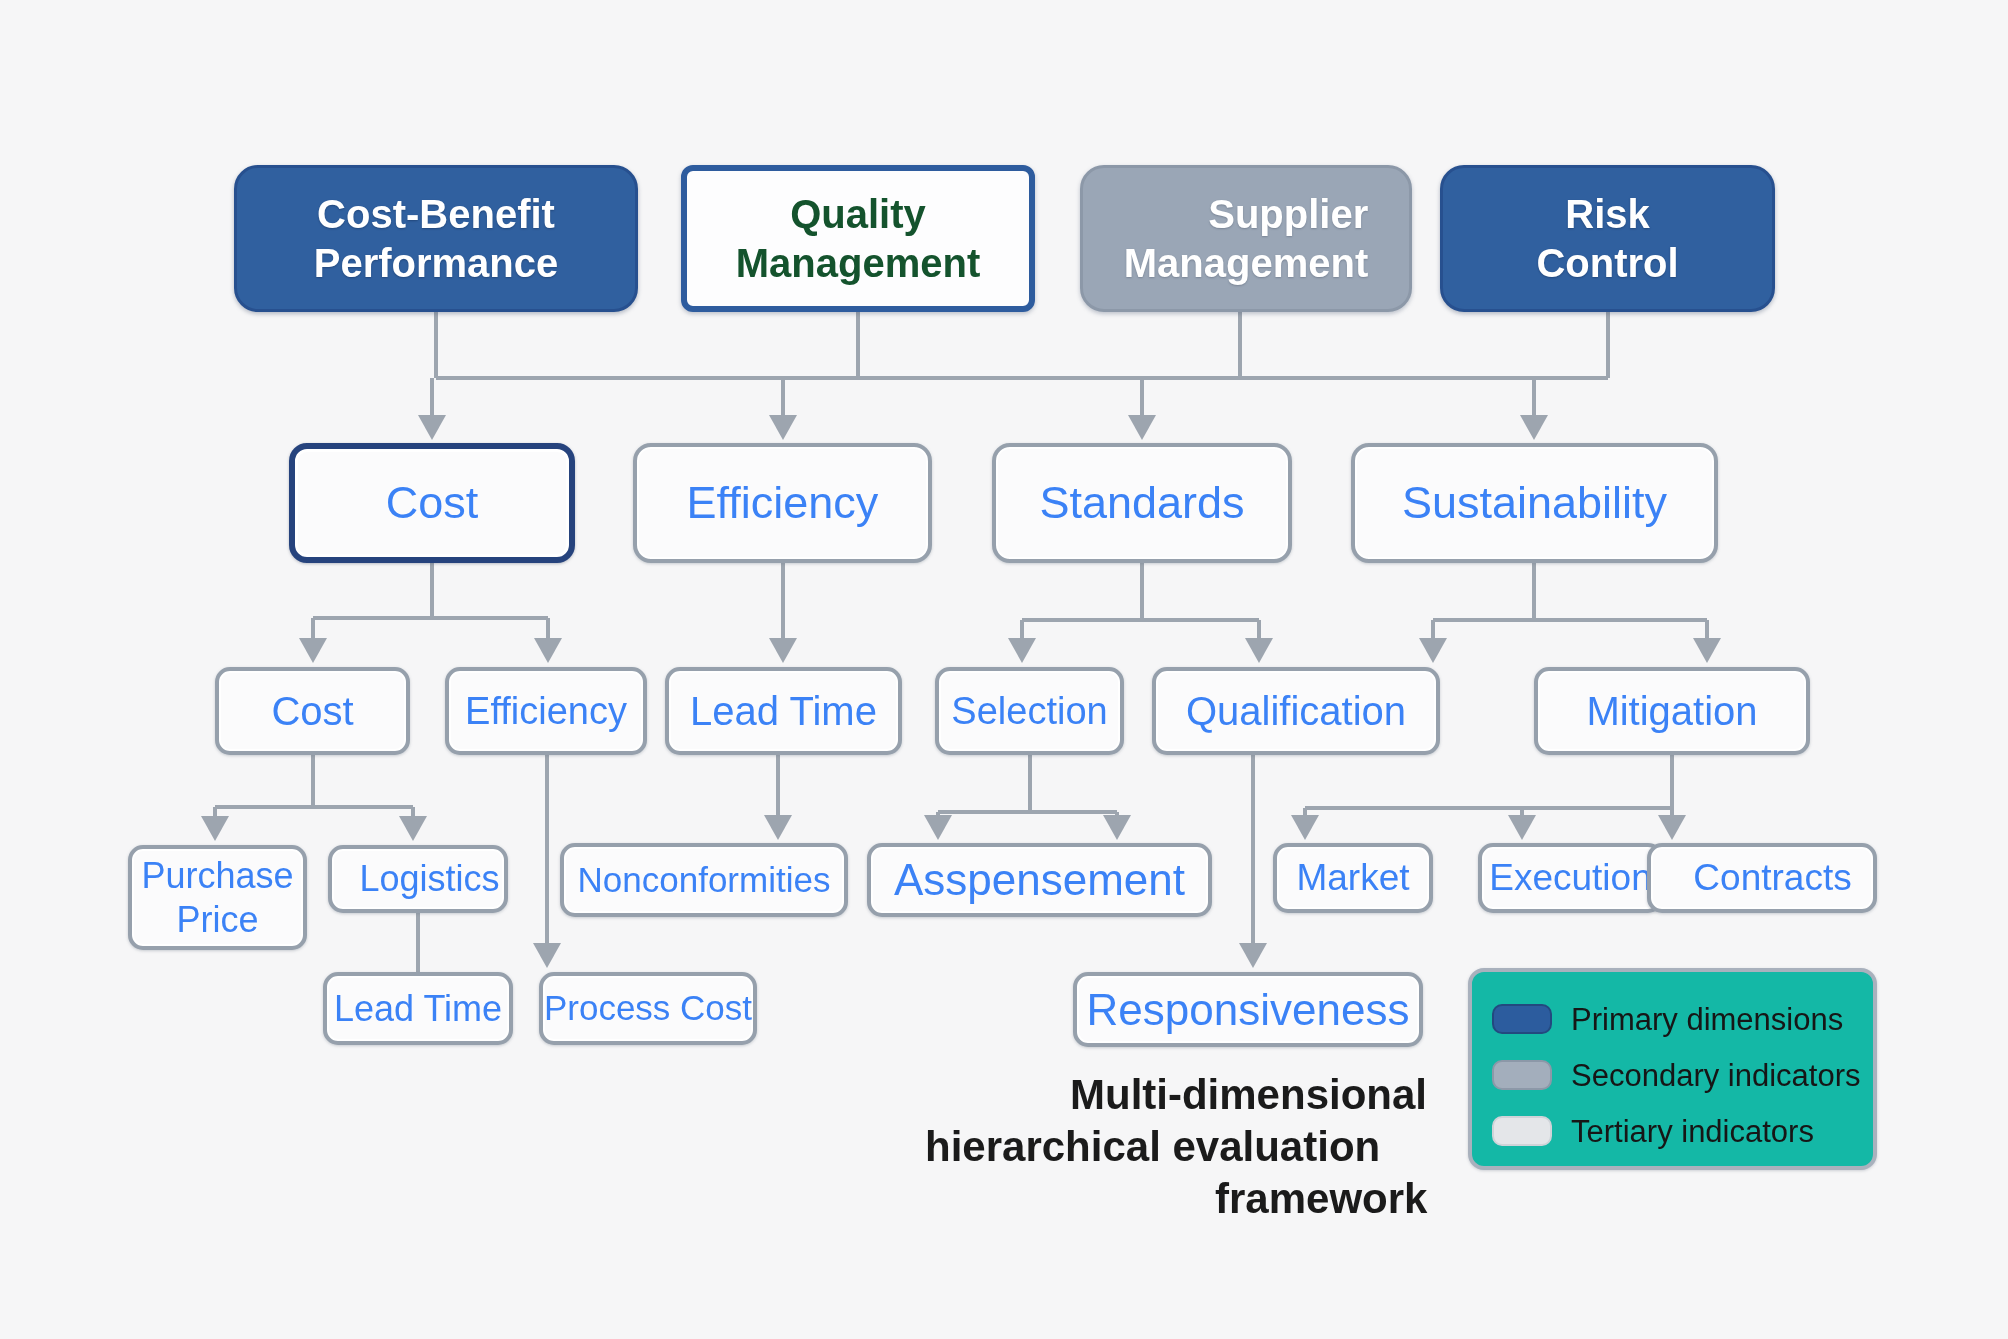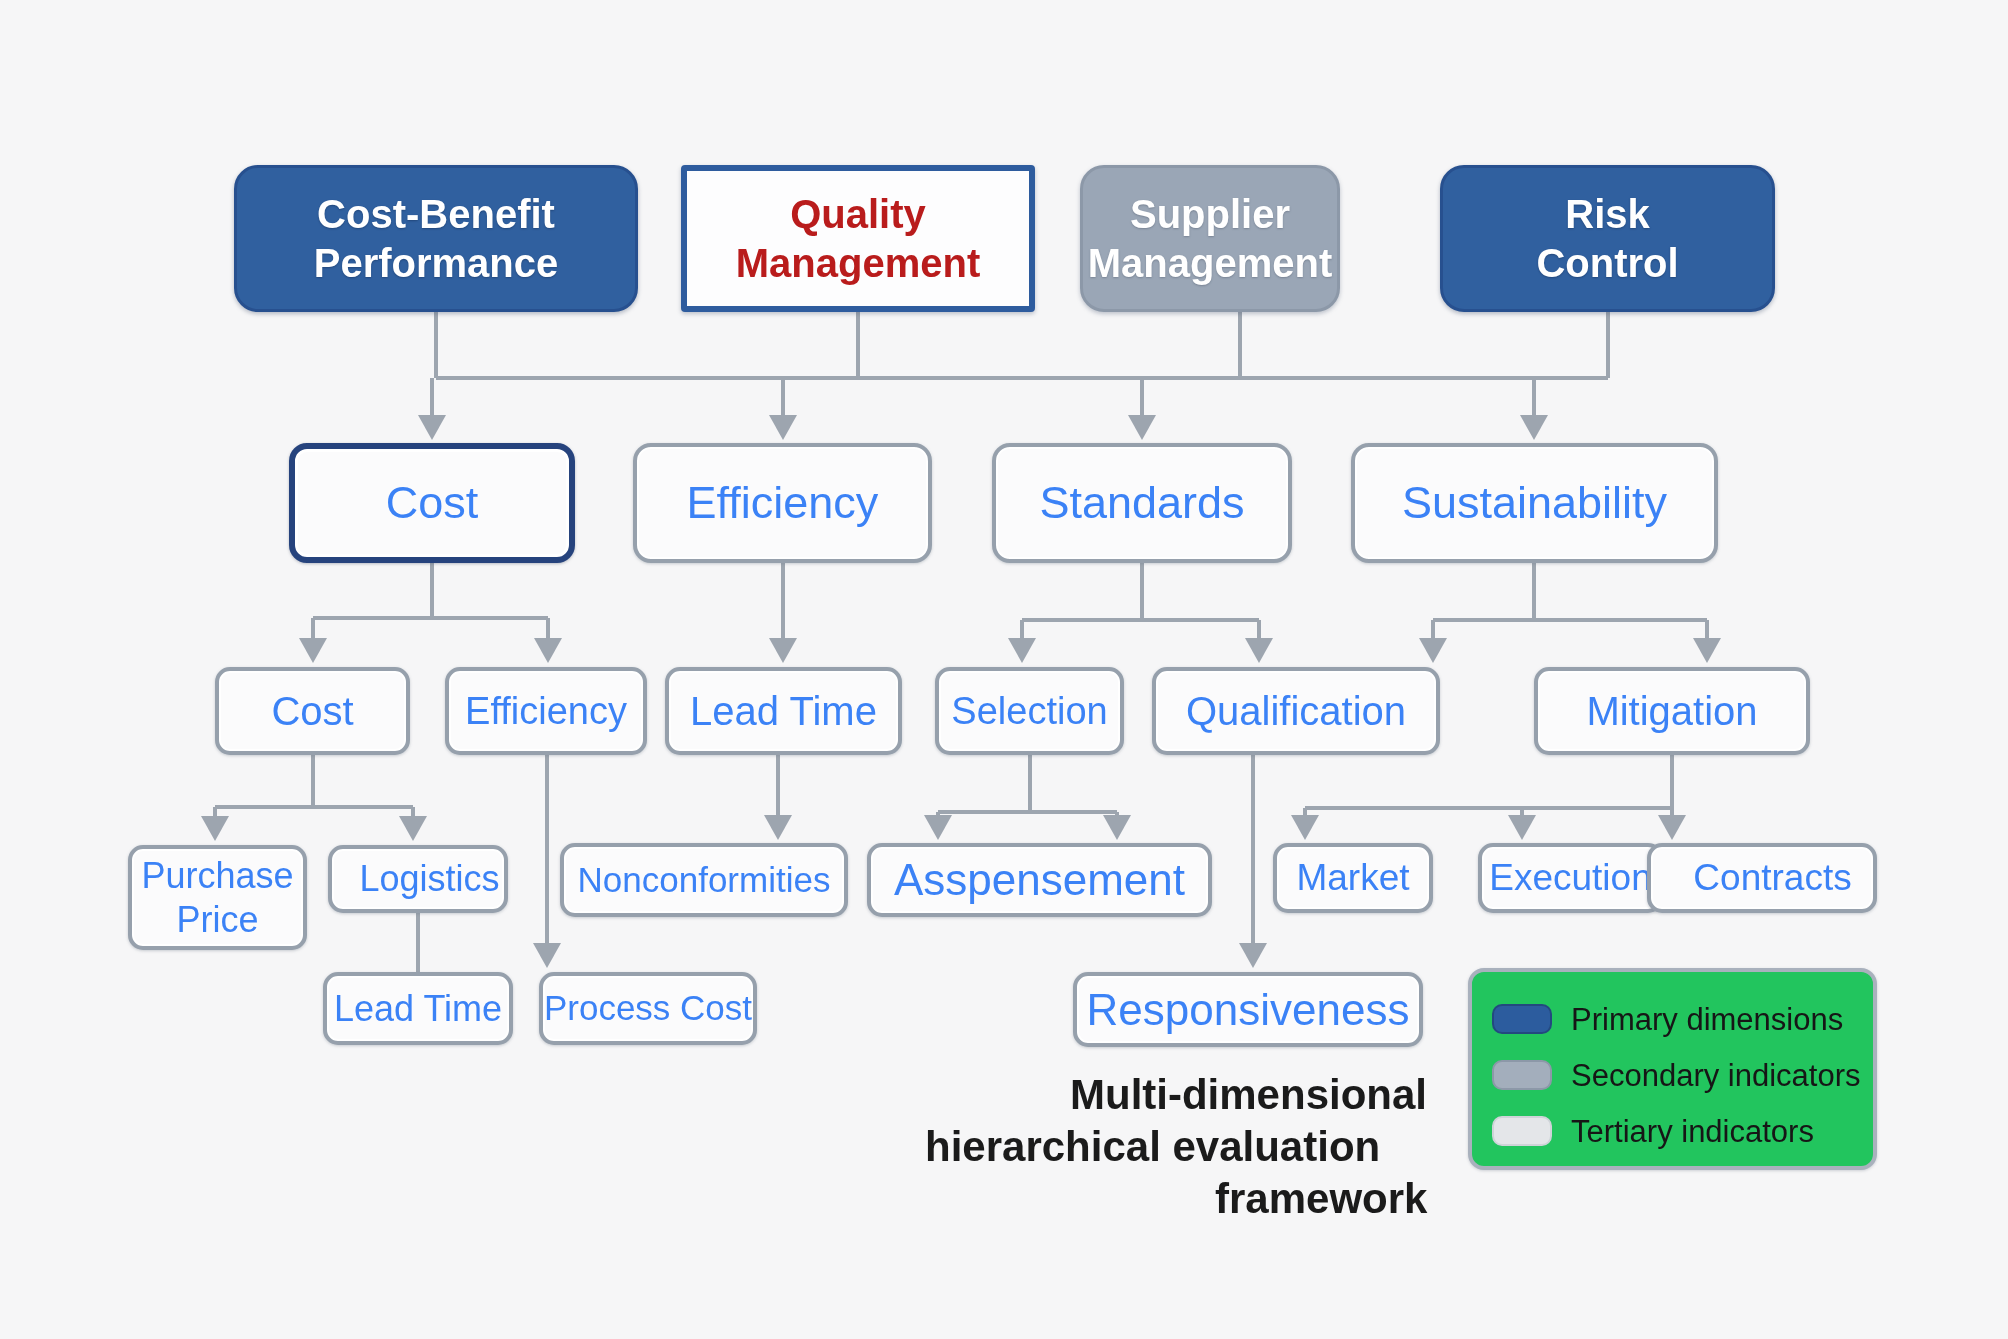--- a/index.html
+++ b/index.html
@@ -15,39 +15,39 @@
     line-height:1.22;color:#3b82f6;
     background:#fbfbfc;border:4px solid #96a0ac;border-radius:15px;
     box-shadow:inset 0 0 0 2px rgba(255,255,255,.85),0 1px 3px rgba(110,120,135,.35);
   }
   .kind-primary{
     background:#30609f;border:3px solid #27508f;color:#ffffff;font-weight:bold;
     border-radius:24px;text-shadow:0 1px 2px rgba(15,35,70,.4);
     box-shadow:0 2px 4px rgba(80,95,120,.4);
   }
   .kind-outline{
-    background:#fdfdfe;border:6px solid #2e5c9e;color:#b91c1c;font-weight:bold;
-    border-radius:4px;box-shadow:0 2px 4px rgba(80,95,120,.35);
+    background:#fdfdfe;border:6px solid #2e5c9e;color:#14532d;font-weight:bold;
+    border-radius:12px;box-shadow:0 2px 4px rgba(80,95,120,.35);
   }
   .kind-secondary{
     background:#9aa6b6;border:3px solid #8c98a8;color:#ffffff;font-weight:bold;
     border-radius:24px;text-shadow:0 1px 2px rgba(60,70,85,.35);
     box-shadow:0 2px 4px rgba(80,95,120,.35);
   }
   .kind-l2{border-radius:18px;}
   .kind-l2h{
     border:6px solid #26437d;border-radius:18px;
     box-shadow:inset 0 0 0 3px rgba(255,255,255,.9),0 1px 3px rgba(90,100,120,.4);
   }
   .caption-line{
     position:absolute;font-size:42px;font-weight:600;color:#1b1b1b;line-height:1.1;
     white-space:nowrap;
   }
   #legend{
-    position:absolute;box-sizing:border-box;background:#22c55e;
+    position:absolute;box-sizing:border-box;background:#14b8a6;
     border:4px solid #a9b1bd;border-radius:16px;
     box-shadow:0 1px 3px rgba(110,120,135,.3);
     display:flex;flex-direction:column;gap:26px;padding:32px 0 0 20px;
   }
   .legend-row{display:flex;align-items:center;gap:19px;height:30px;}
   .legend-swatch{
     width:60px;height:30px;border-radius:10px;box-sizing:border-box;flex:0 0 auto;
   }
   .legend-label{font-size:31px;color:#161616;white-space:nowrap;line-height:1;}
 </style>
@@ -115,21 +115,21 @@
       <path d="M 1508 815 L 1536 815 L 1522 840 Z" fill="#9da5af"></path>
       <polyline points="1672,808 1672,818" fill="none" stroke="#9da5af" stroke-width="4" stroke-linejoin="round"></polyline>
       <path d="M 1658 815 L 1686 815 L 1672 840 Z" fill="#9da5af"></path>
       <polyline points="418,913 418,972" fill="none" stroke="#9da5af" stroke-width="4" stroke-linejoin="round"></polyline>
     </svg>
   <div id="nodes">
       <div class="node kind-primary" style="left: 234px; top: 165px; width: 404px; height: 147px; font-size: 40px;">Cost-Benefit
 Performance</div>
       <div class="node kind-outline" style="left: 681px; top: 165px; width: 354px; height: 147px; font-size: 40px;">Quality
 Management</div>
-      <div class="node kind-secondary" style="left: 1080px; top: 165px; width: 260px; height: 147px; font-size: 40px;">Supplier
+      <div class="node kind-secondary" style="left: 1080px; top: 165px; width: 332px; height: 147px; font-size: 40px; text-align: right;">Supplier
 Management</div>
       <div class="node kind-primary" style="left: 1440px; top: 165px; width: 335px; height: 147px; font-size: 40px;">Risk
 Control</div>
       <div class="node kind-l2h" style="left: 289px; top: 443px; width: 286px; height: 120px; font-size: 45px;">Cost</div>
       <div class="node kind-l2" style="left: 633px; top: 443px; width: 299px; height: 120px; font-size: 45px;">Efficiency</div>
       <div class="node kind-l2" style="left: 992px; top: 443px; width: 300px; height: 120px; font-size: 45px;">Standards</div>
       <div class="node kind-l2" style="left: 1351px; top: 443px; width: 367px; height: 120px; font-size: 45px;">Sustainability</div>
       <div class="node kind-l3" style="left: 215px; top: 667px; width: 195px; height: 88px; font-size: 40px;">Cost</div>
       <div class="node kind-l3" style="left: 445px; top: 667px; width: 202px; height: 88px; font-size: 38px;">Efficiency</div>
       <div class="node kind-l3" style="left: 665px; top: 667px; width: 237px; height: 88px; font-size: 40px;">Lead Time</div>

